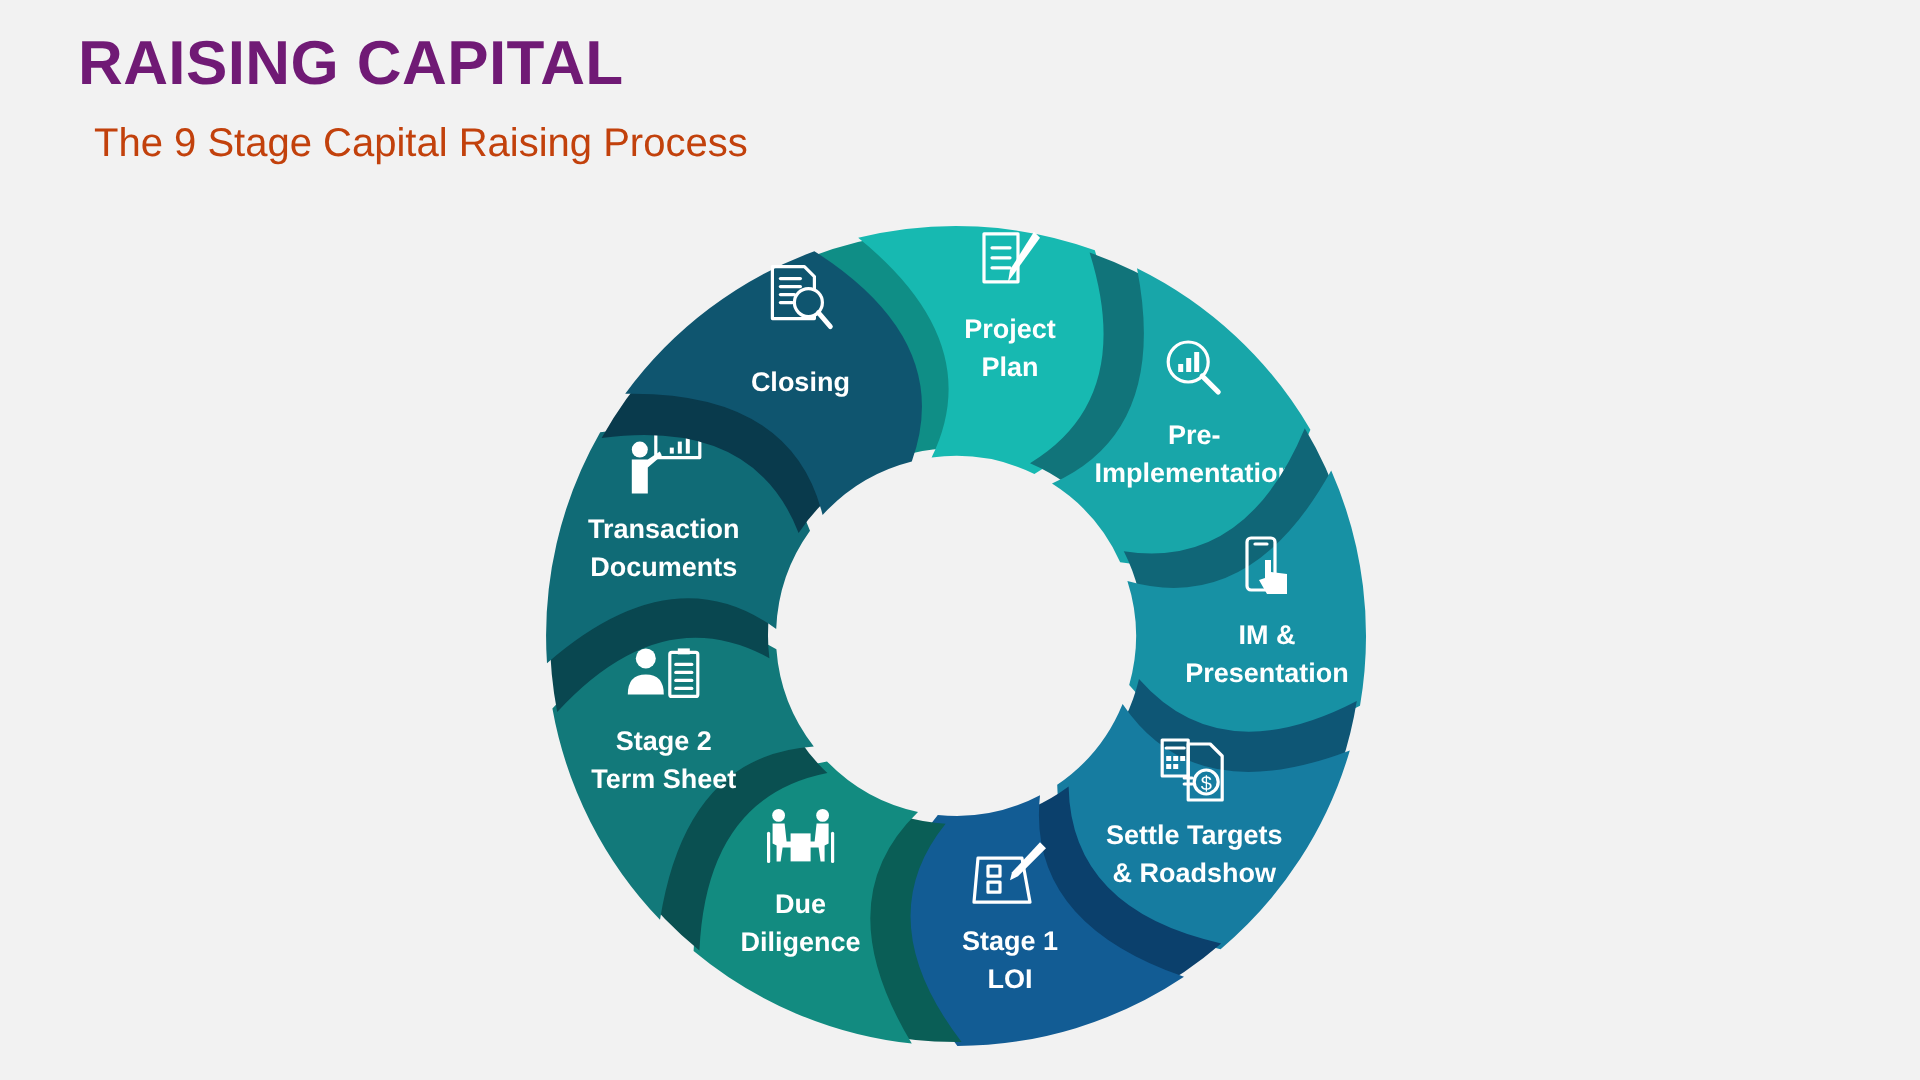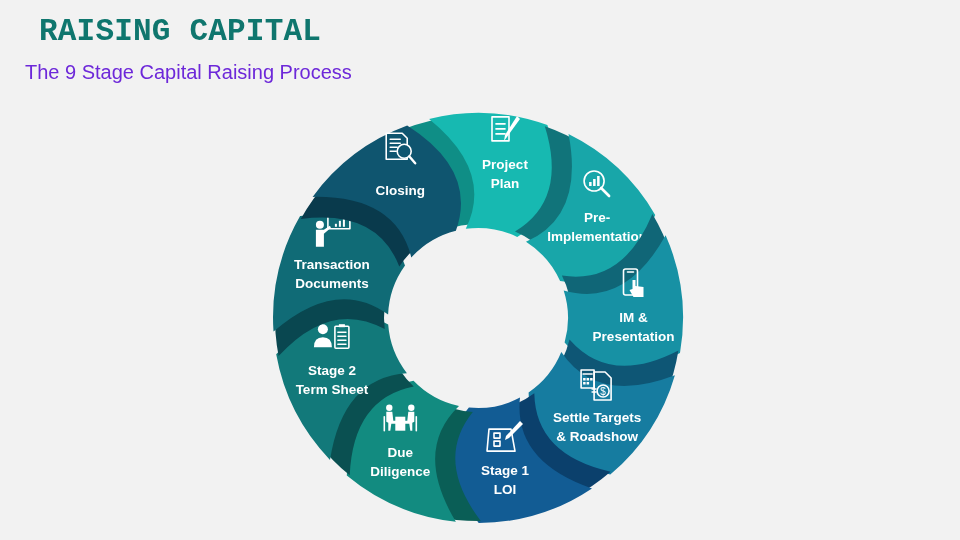--- a/index.html
+++ b/index.html
@@ -4,26 +4,26 @@
 <style>
   html, body { margin: 0; padding: 0; }
   body {
     width: 960px; height: 540px; overflow: hidden;
     background: #F2F2F2;
     font-family: "Liberation Sans", "DejaVu Sans", sans-serif;
     position: relative;
   }
   .title {
     position: absolute; left: 39px; top: 14px;
-    font-size: 31px; font-weight: bold; color: #0f766e;
-    letter-spacing: 0.2px; margin: 0; font-family: Liberation Mono, monospace;
+    font-size: 31px; font-weight: bold; color: #701a75;
+    letter-spacing: 0.2px; margin: 0;
   }
   .subtitle {
-    position: absolute; left: 25px; top: 61px;
-    font-size: 20px; color: #6d28d9; margin: 0;
+    position: absolute; left: 47px; top: 61px;
+    font-size: 20px; color: #c2410c; margin: 0;
   }
   #diagram {
     position: absolute; left: 0; top: 0;
     width: 960px; height: 540px;
   }
   .seg-label {
     font-family: "Liberation Sans", "DejaVu Sans", sans-serif;
     font-size: 13.5px; font-weight: bold; fill: #FFFFFF;
     text-anchor: middle;
   }

